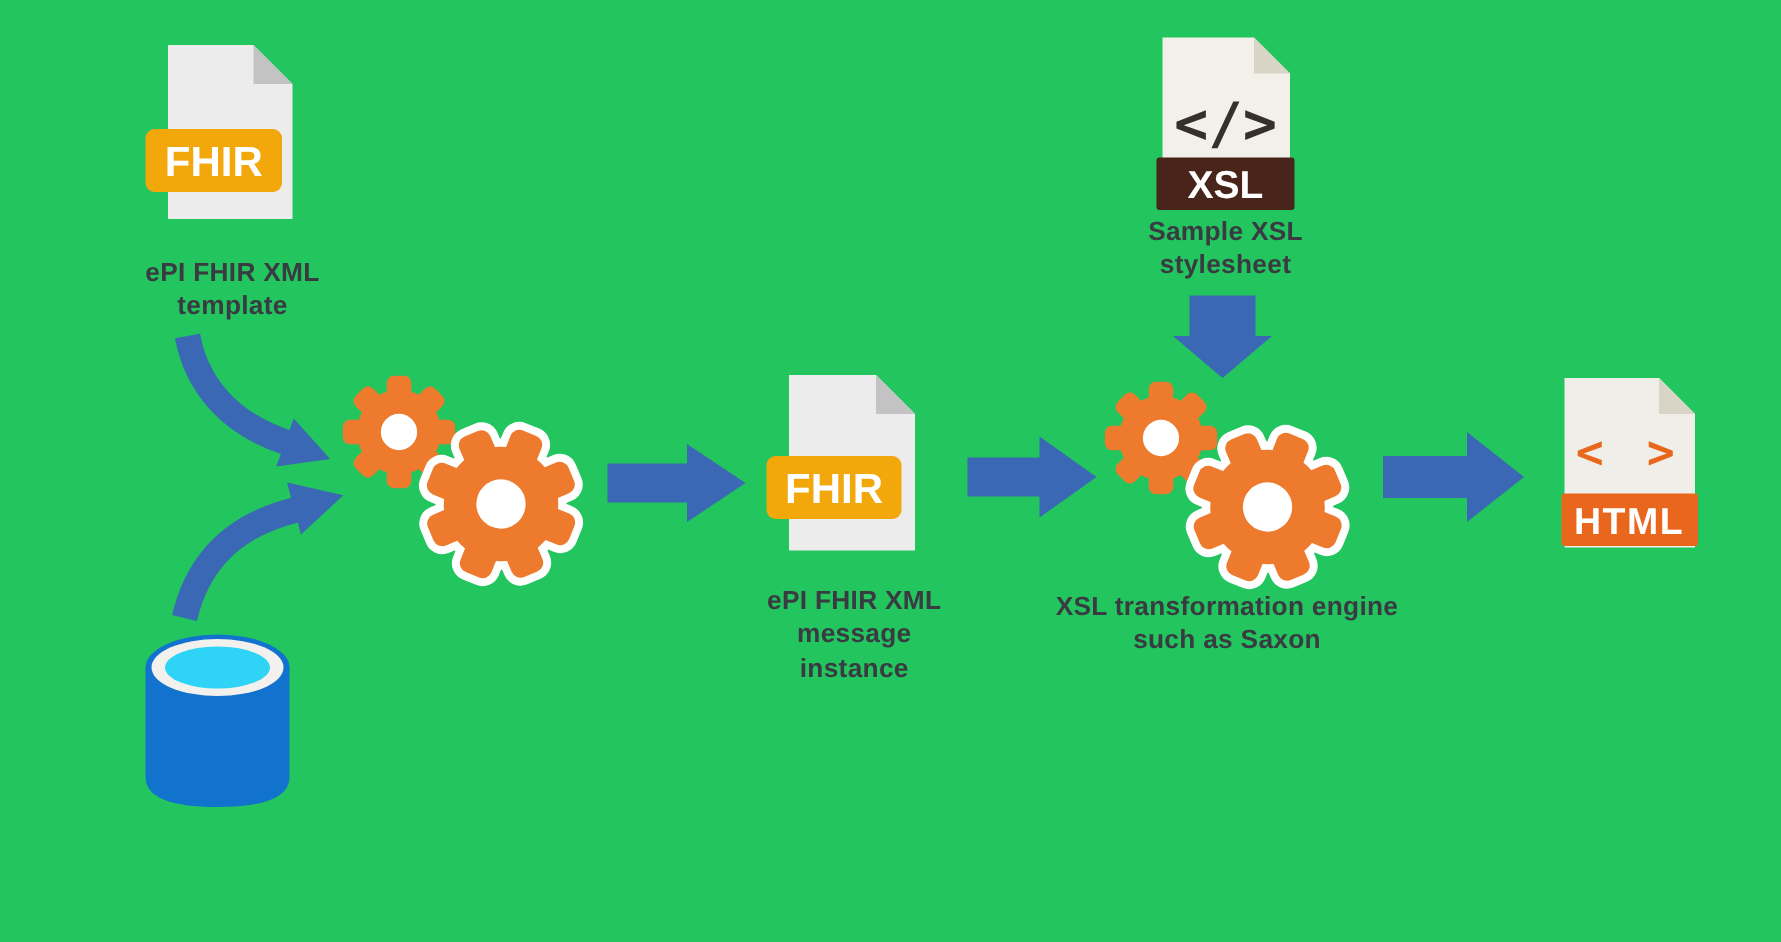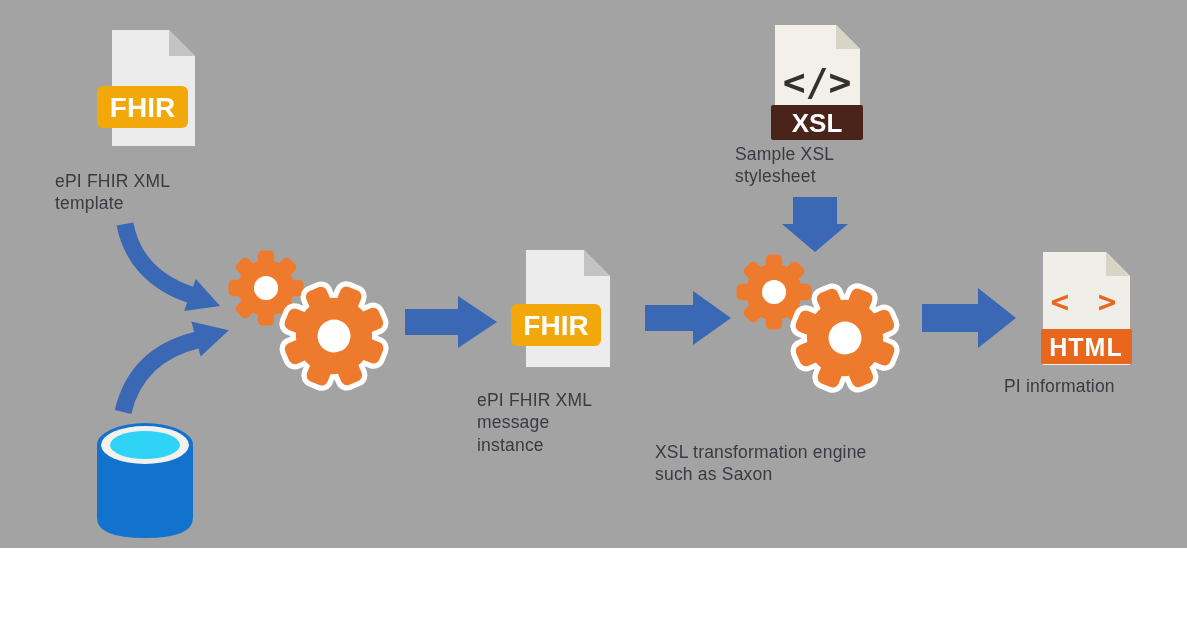--- a/index.html
+++ b/index.html
@@ -1,26 +1,27 @@
 <!DOCTYPE html>
 <html><head>
 <meta charset="utf-8">
 <style>
   html,body{margin:0;padding:0;background:#ffffff;}
   #stage{
     position:relative;
-    width:1187px;height:548px;
-    background:#a3a3a3;
+    width:1187px;height:628px;
+    background:#22c55e;
     font-family:"Liberation Sans","DejaVu Sans",sans-serif;
     overflow:hidden;
   }
   #art{position:absolute;left:0;top:0;}
   .caption{
     position:absolute;
-    font-weight:400;
+    text-align:center;
+    font-weight:700;
     font-size:17.5px;
     line-height:1.28;
     color:#3a3a42;
     white-space:pre-line;
     letter-spacing:.2px;
   }
   .svg-badge-text{
     font-family:"Liberation Sans","DejaVu Sans",sans-serif;
     font-weight:700;
     fill:#ffffff;
@@ -119,18 +120,17 @@
 
 
 
   <div class="caption" style="left:477px;top:389px;width:185px;">ePI FHIR XML
 message
 instance</div>
 
   <div class="caption" style="left:735px;top:143px;width:164px;">Sample XSL
 stylesheet</div>
 
-  <div class="caption" style="left:655px;top:393px;width:326px;margin-top:48px;">XSL transformation engine
+  <div class="caption" style="left:655px;top:393px;width:326px;">XSL transformation engine
 such as Saxon</div>
 
-  <div class="caption" style="left:1004px;top:375px;width:165px;">PI information</div>
 
 </div>
 
 </body></html>

